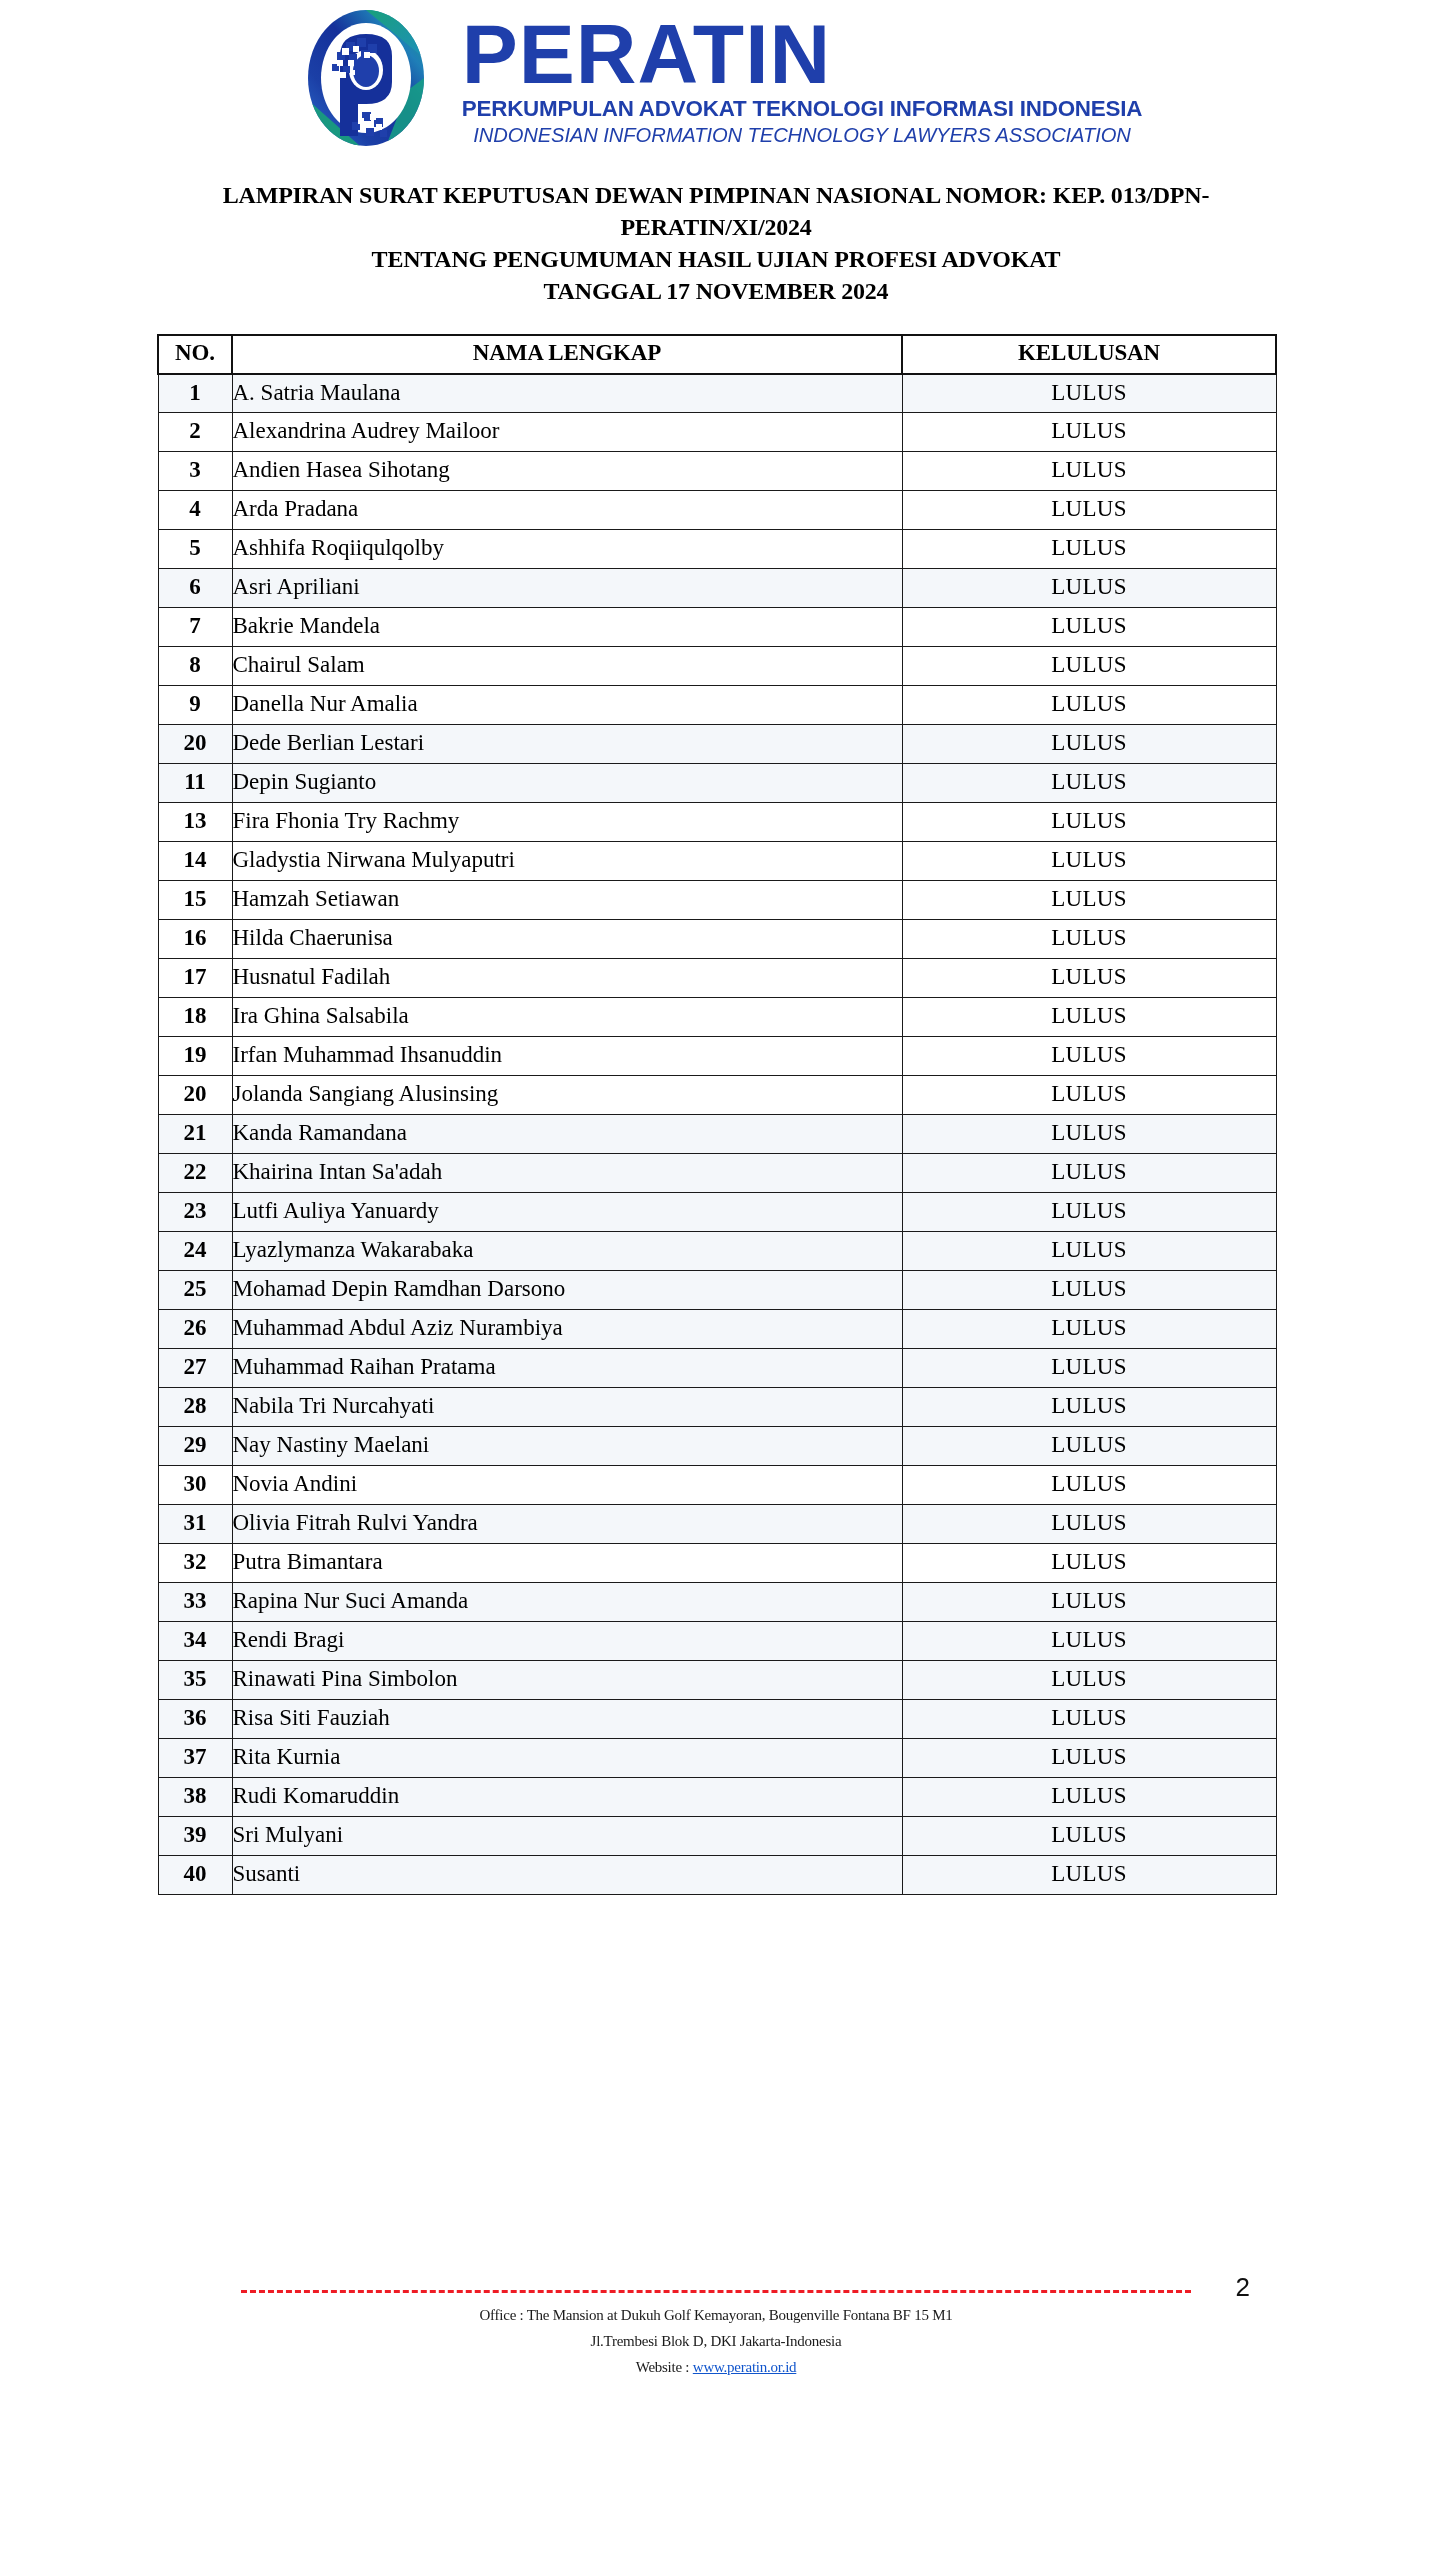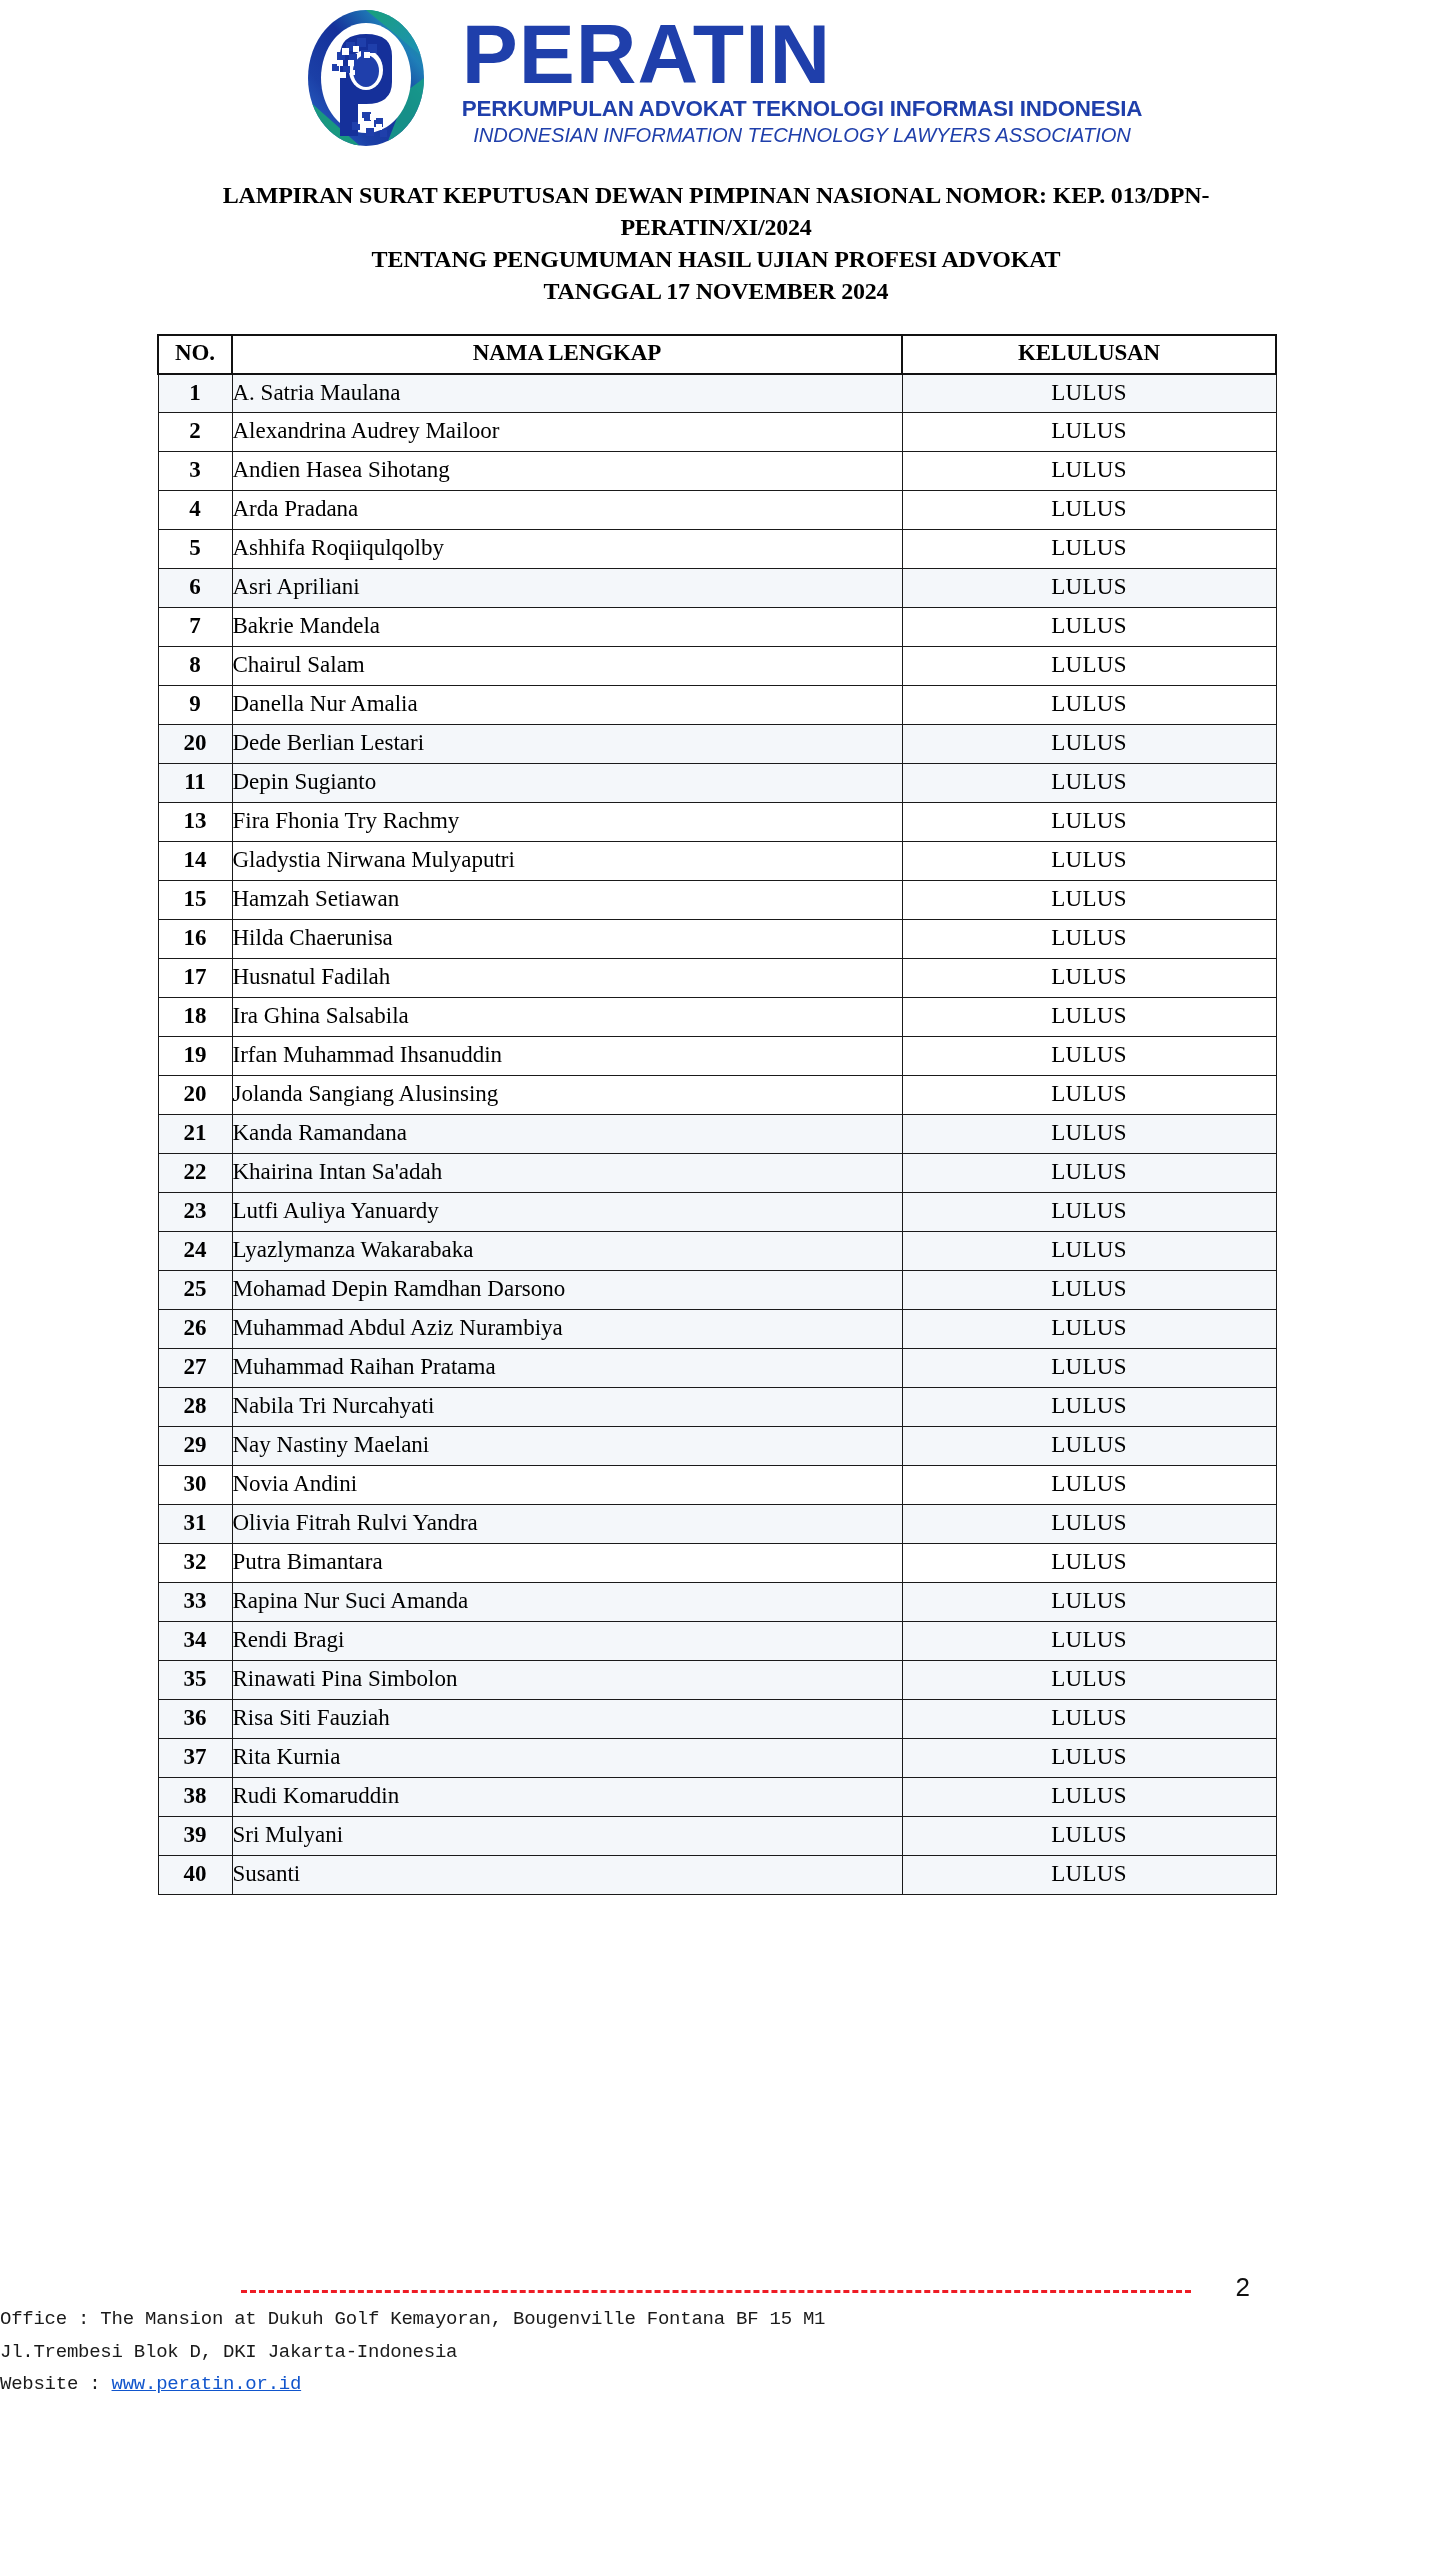--- a/index.html
+++ b/index.html
@@ -179,22 +179,23 @@
     position: absolute;
     right: 182px;
     top: 0;
     font-family: "Liberation Sans", sans-serif;
     font-size: 26px;
     color: #111;
   }
 
   .footer-lines {
     margin-top: 10px;
-    font-family: Liberation Mono, monospace;
-    font-size: 19px;
+    text-align: center;
+    font-family: Liberation Serif, serif;
+    font-size: 15px;
     line-height: 1.72;
     color: #1a1a1a;
     letter-spacing: -0.25px;
   }
 
   .footer-lines .fl { display: block; }
 
   .footer-link {
     color: #1155cc;
     text-decoration: underline;

